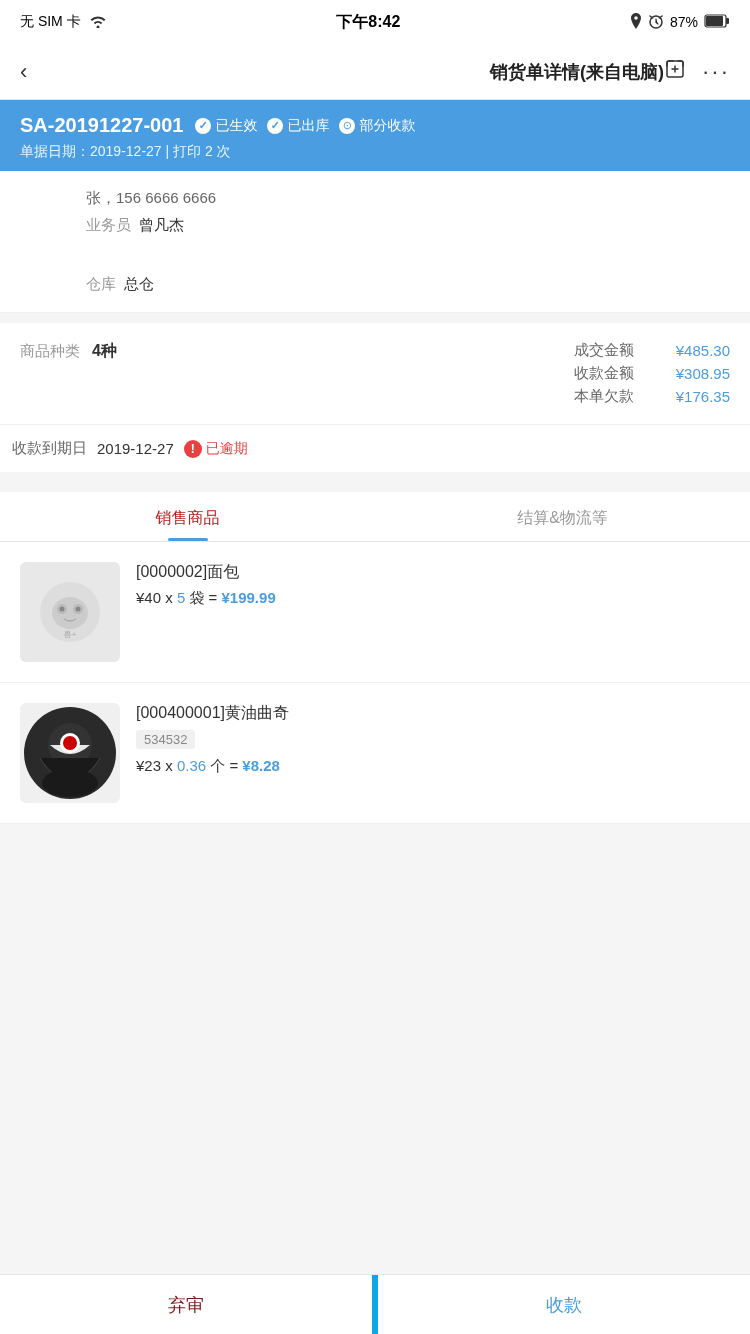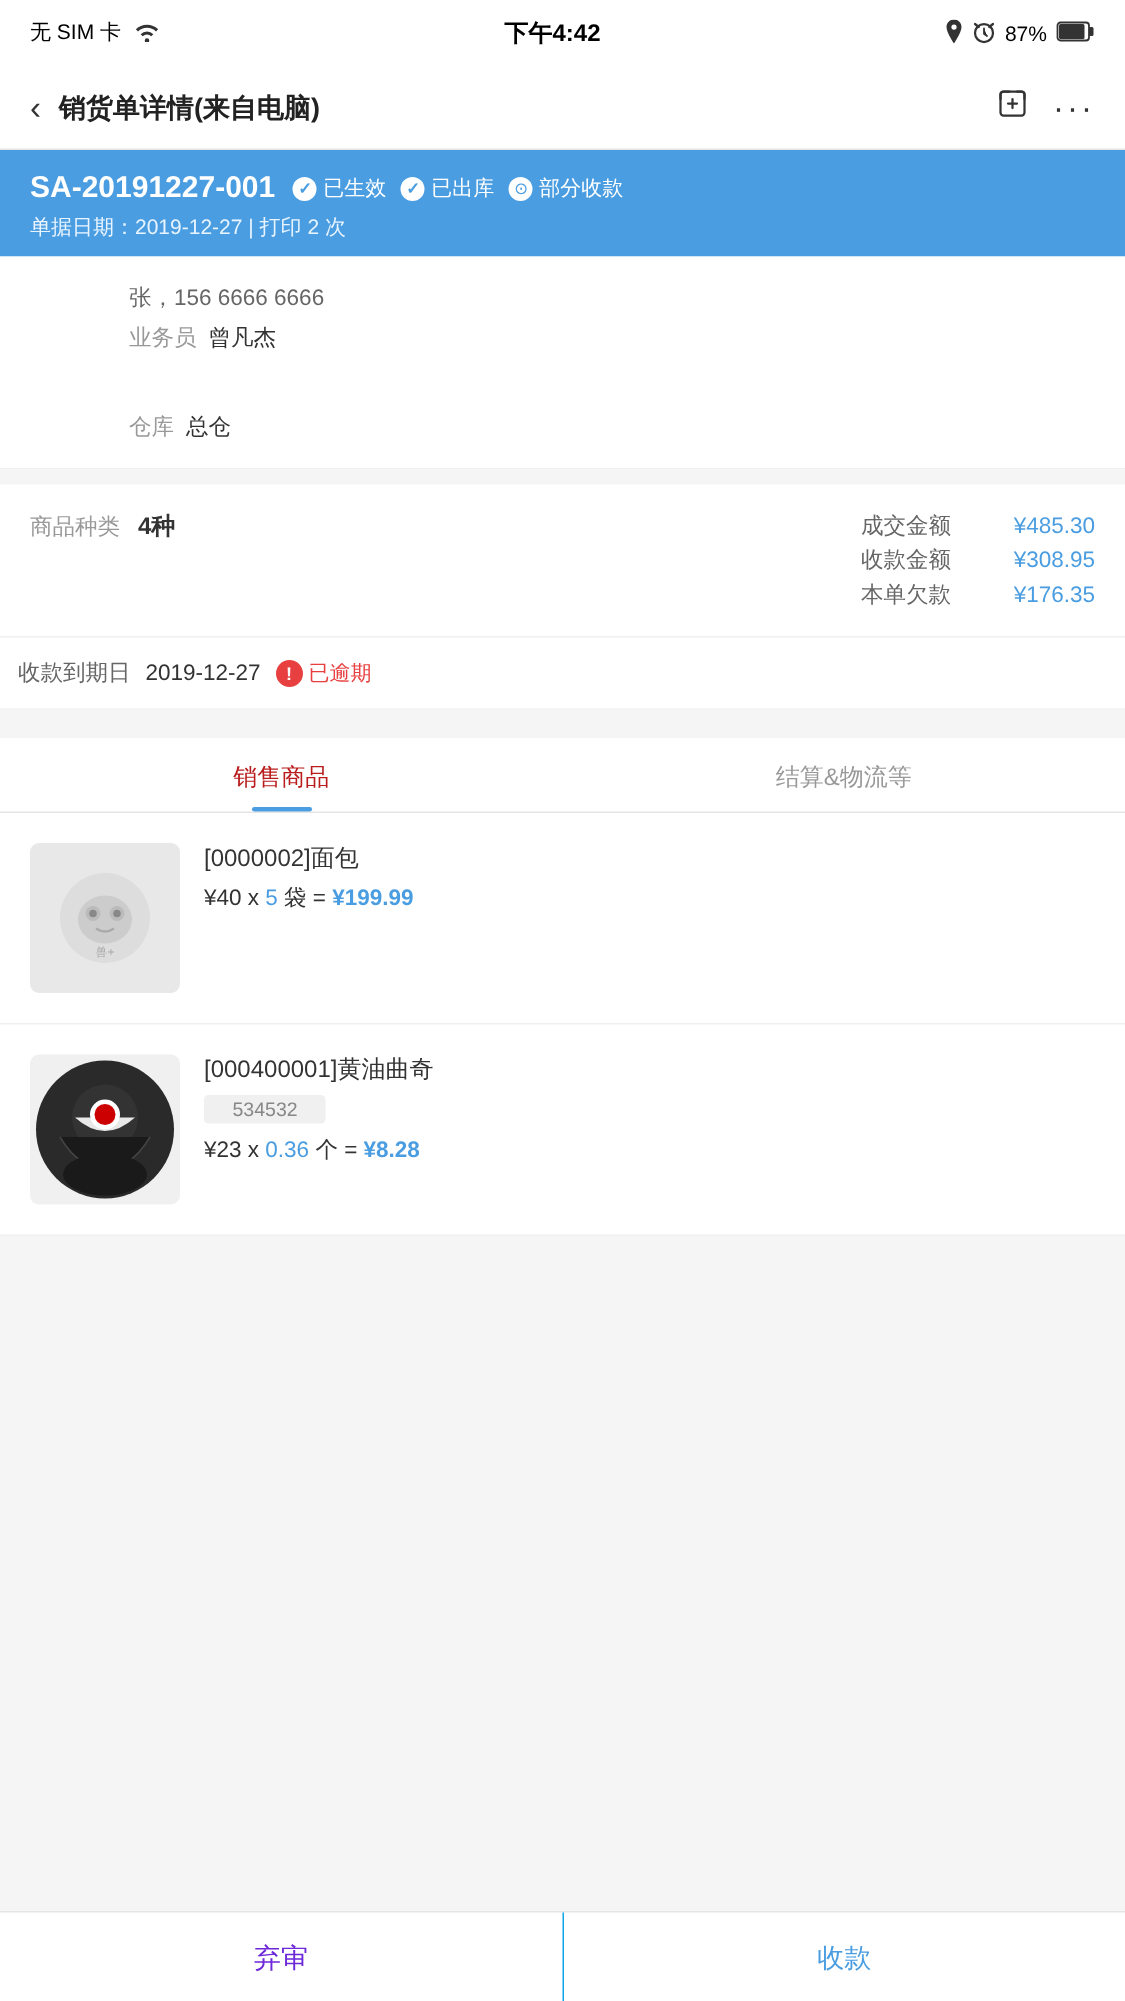--- a/index.html
+++ b/index.html
@@ -38,21 +38,21 @@
       position: relative;
     }
     .nav-back {
       font-size: 22px;
       color: #333;
       cursor: pointer;
       padding: 8px 12px 8px 0;
     }
     .nav-title {
       flex: 1;
-      text-align: left;
+      text-align: right;
       font-size: 18px;
       font-weight: 600;
       color: #222;
     }
     .nav-actions {
       display: flex;
       align-items: center;
       gap: 16px;
     }
     .nav-action-btn {
@@ -290,21 +290,21 @@
       font-size: 16px;
       color: #333;
       margin-bottom: 6px;
       font-weight: 500;
     }
     .product-batch {
       display: inline-block;
       background: #f0f0f0;
       color: #888;
       font-size: 13px;
-      padding: 2px 19px;
+      padding: 2px 8px;
       border-radius: 3px;
       margin-bottom: 8px;
     }
     .product-price-row {
       font-size: 15px;
       color: #333;
     }
     .price-highlight { color: #4a9de0; }
     .price-total { color: #4a9de0; font-weight: 600; }
 
@@ -321,22 +321,22 @@
     }
     .bottom-btn {
       flex: 1;
       display: flex;
       align-items: center;
       justify-content: center;
       font-size: 18px;
       cursor: pointer;
     }
     .bottom-btn.reject {
-      color: #6d28d9;
-      border-right: 1px solid #0ea5e9;
+      color: #7f1d1d;
+      border-right: 6px solid #0ea5e9;
     }
     .bottom-btn.collect {
       color: #4a9de0;
       text-align: right;
     }
 
     
     .bottom-spacer { height: 70px; }
   </style>
 </head>
@@ -344,21 +344,21 @@
 
 <div class="status-bar">
   <div class="status-left">
     <span>无 SIM 卡</span>
     <span>
       <svg width="18" height="14" viewBox="0 0 18 14">
           <path d="M9 11.5a1.5 1.5 0 1 1 0 3 1.5 1.5 0 0 1 0-3zm0-4.5a6 6 0 0 1 4.24 1.76l-1.42 1.42a4 4 0 0 0-5.64 0L4.76 8.76A6 6 0 0 1 9 7zm0-4.5a10.5 10.5 0 0 1 7.42 3.08l-1.42 1.42A8.5 8.5 0 0 0 9 4.5a8.5 8.5 0 0 0-6 2.5L1.58 5.58A10.5 10.5 0 0 1 9 2.5z" fill="#333"></path>
         </svg>
     </span>
   </div>
-  <div class="status-center">下午4:42</div>
+  <div class="status-center">下午8:42</div>
   <div class="status-right">
     <span>
       <svg width="12" height="16" viewBox="0 0 12 16">
           <path d="M6 0C3.24 0 1 2.24 1 5c0 3.75 5 11 5 11s5-7.25 5-11c0-2.76-2.24-5-5-5zm0 6.75A1.75 1.75 0 1 1 6 3.25a1.75 1.75 0 0 1 0 3.5z" fill="#333"></path>
         </svg>
     </span>
     <span>
       <svg width="16" height="16" viewBox="0 0 16 16">
           <circle cx="8" cy="9" r="6" fill="none" stroke="#333" stroke-width="1.5"></circle>
           <path d="M8 6v3.5l2 1.5" stroke="#333" stroke-width="1.2" stroke-linecap="round"></path>

